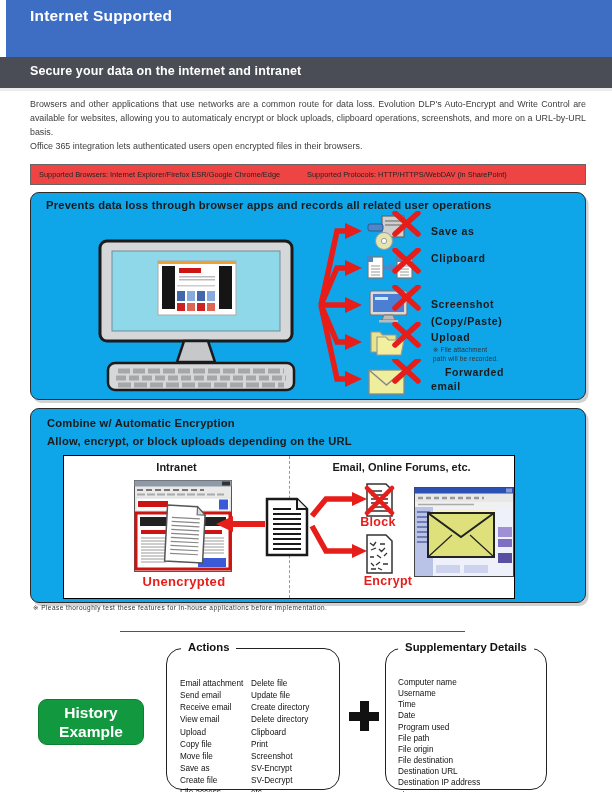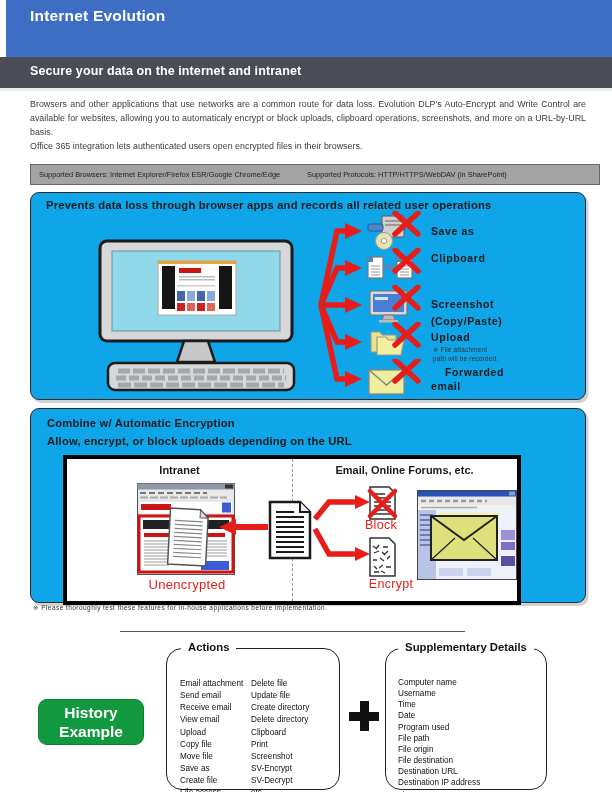--- a/index.html
+++ b/index.html
@@ -10,44 +10,44 @@
   
   .hdr-blue{left:6px;right:0;top:0;height:57px;background:#3e6ec4;}
   .hdr-title{left:30px;top:7px;color:#fff;font-size:15.5px;font-weight:bold;letter-spacing:.2px;}
   .hdr-dark{left:0;right:0;top:57px;height:31px;background:#4a4d55;}
   .hdr-sub{left:30px;top:64px;color:#fff;font-size:12.5px;font-weight:bold;letter-spacing:.1px;}
   .hdr-strip{left:0;right:0;top:88px;height:3px;background:#ececec;}
 
   
   .intro{left:30px;top:98px;width:556px;font-size:8.9px;line-height:1.57;color:#3d3d3d;text-align:justify;}
   .intro p{margin:0;}
-  .support-bar{left:30px;top:164px;width:554px;height:19px;border:1px solid #666;background:#a3a3a3;padding-left:14px;}
+  .support-bar{left:30px;top:164px;width:554px;height:19px;border:1px solid #666;background:#ef4444;}
   .support-bar span{position:absolute;top:5px;font-size:7.4px;color:#222;white-space:nowrap;}
   .sb-browsers{left:8px;}
   .sb-protocols{left:276px;}
 
   
   .panel{border:1.6px solid #2b2b2b;border-radius:9px;background:#0ea5e9;box-shadow:2.5px 3px 0 #d2d2d2;}
   .panel-title{font-weight:bold;font-size:11.2px;color:#1a1a1a;letter-spacing:.2px;}
 
   .panel1{left:30px;top:192px;width:554px;height:206px;}
   .p1-title{left:15px;top:6px;}
 
   .icon-label{position:absolute;left:400px;font-weight:bold;font-size:10.5px;color:#1a1a1a;letter-spacing:.6px;line-height:14.5px;}
   .icon-note{position:absolute;left:402px;font-size:6.4px;color:#333;line-height:9.5px;letter-spacing:.2px;font-weight:normal;}
 
   .panel2{left:30px;top:408px;width:554px;height:193px;}
   .p2-t1{left:16px;top:8px;}
   .p2-t2{left:16px;top:26px;}
-  .inner-box{left:32px;top:46px;width:450px;height:142px;border:4px solid #000000;background:#fff;}
+  .inner-box{left:32px;top:46px;width:450px;height:142px;border:1px solid #000000;background:#fff;}
   .divider-dashed{left:225px;top:0;bottom:0;width:0;border-left:1px dashed #999;}
   .zone-head{position:absolute;top:5px;font-weight:bold;font-size:11px;color:#1a1a1a;text-align:center;}
   .zone-head.left{left:0;width:225px;}
   .zone-head.right{left:225px;width:225px;}
-  .red-label{position:absolute;color:#e71d1a;font-weight:normal;text-align:center;letter-spacing:.3px;}
+  .red-label{position:absolute;color:#e71d1a;font-weight:bold;text-align:center;letter-spacing:.3px;}
 
   .footnote{left:33px;top:604px;font-size:6.5px;color:#2f2f2f;letter-spacing:.45px;}
 
   .section-line{left:120px;top:631px;width:345px;height:1px;background:#555;}
 
   
   .history-badge{left:38px;top:699px;width:104px;height:44px;background:#12993f;border:1.5px solid #0d7f33;
      border-radius:9px;color:#fff;font-weight:bold;font-size:15.5px;line-height:1.25;
      display:flex;flex-direction:column;align-items:center;justify-content:center;text-align:center;}
   .list-box{border:1.4px solid #222;border-radius:16px;background:#fff;}
@@ -65,21 +65,21 @@
   .plus-cross::after{content:"";position:absolute;left:10.5px;top:0;width:9px;height:30px;background:#111;}
 
   svg{display:block;}
 </style>
 </head>
 <body>
 
 <div id="page">
 
   <div class="abs hdr-blue"></div>
-  <div class="abs hdr-title">Internet Evolution</div>
+  <div class="abs hdr-title">Internet Supported</div>
   <div class="abs hdr-dark"></div>
   <div class="abs hdr-sub">Secure your data on the internet and intranet</div>
   <div class="abs hdr-strip"></div>
 
   <div class="abs intro">
     <p>Browsers and other applications that use networks are a common route for data loss. Evolution DLP's Auto-Encrypt and Write Control are available for websites, allowing you to automaticaly encrypt or block uploads, clipboard operations, screenshots, and more on a URL-by-URL basis.</p>
     <p>Office 365 integration lets authenticated users open encrypted files in their browsers.</p>
   </div>
 
   <div class="abs support-bar">

